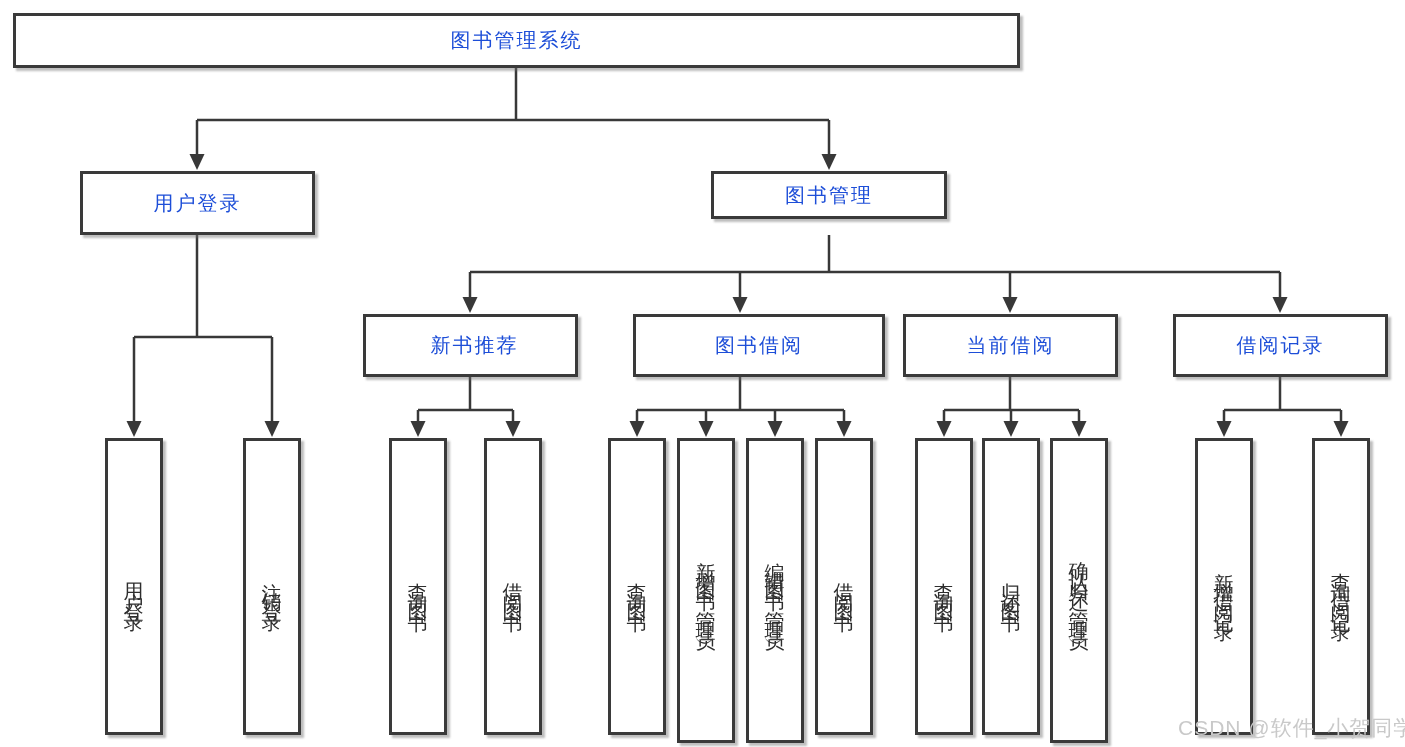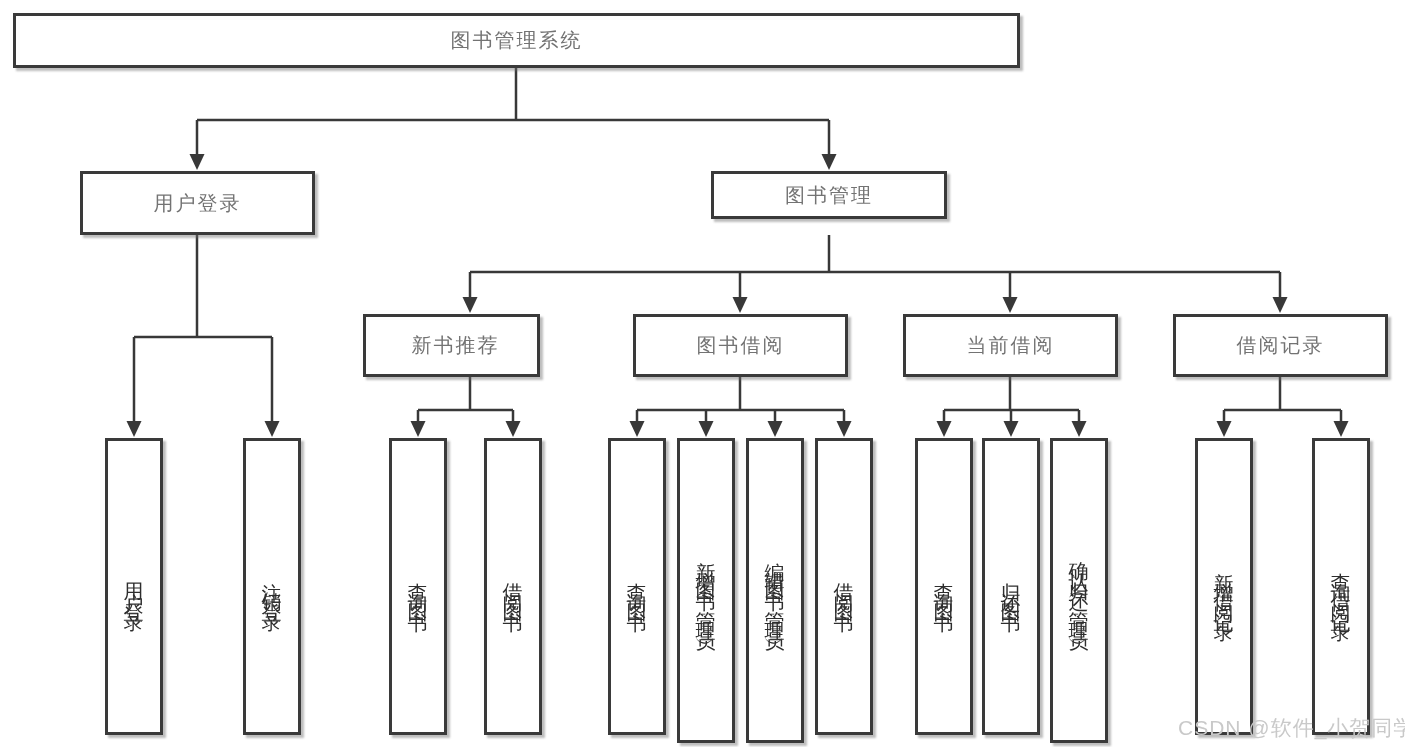--- a/index.html
+++ b/index.html
@@ -26,21 +26,21 @@
     display: flex;
     align-items: center;
     justify-content: center;
     z-index: 2;
     color: #2e2e2e;
   }
   .hbox span {
     font-size: 20px;
     letter-spacing: 2px;
     white-space: nowrap;
-    color: #737373;
+    color: #1d4ed8;
   }
   .vbox span {
     writing-mode: vertical-rl;
     text-orientation: mixed;
     font-size: 20px;
     letter-spacing: 10px;
     line-height: 1;
     color: #2e2e2e;
     white-space: nowrap;
   }
@@ -104,24 +104,24 @@
     <span>图书管理系统</span>
   </div>
 
   <div class="box hbox" style="left:80px; top:171px; width:235px; height:64px;">
     <span>用户登录</span>
   </div>
   <div class="box hbox" style="left:711px; top:171px; width:236px; height:48px;">
     <span>图书管理</span>
   </div>
 
-  <div class="box hbox" style="left:363px; top:314px; width:177px; height:63px;padding-left:8px;">
+  <div class="box hbox" style="left:363px; top:314px; width:215px; height:63px;padding-left:8px;">
     <span>新书推荐</span>
   </div>
-  <div class="box hbox" style="left:633px; top:314px; width:215px; height:63px;text-align:right;">
+  <div class="box hbox" style="left:633px; top:314px; width:252px; height:63px;text-align:right;">
     <span>图书借阅</span>
   </div>
   <div class="box hbox" style="left:903px; top:314px; width:215px; height:63px;">
     <span>当前借阅</span>
   </div>
   <div class="box hbox" style="left:1173px; top:314px; width:215px; height:63px;">
     <span>借阅记录</span>
   </div>
 
   <div class="box vbox" style="left:105px; top:438px; width:58px; height:297px;">

